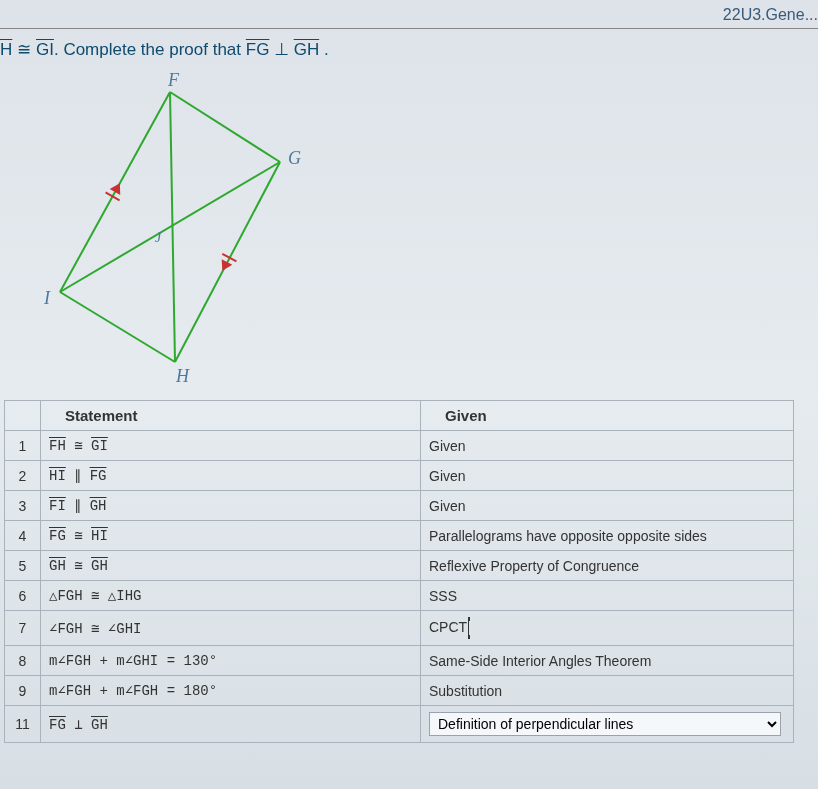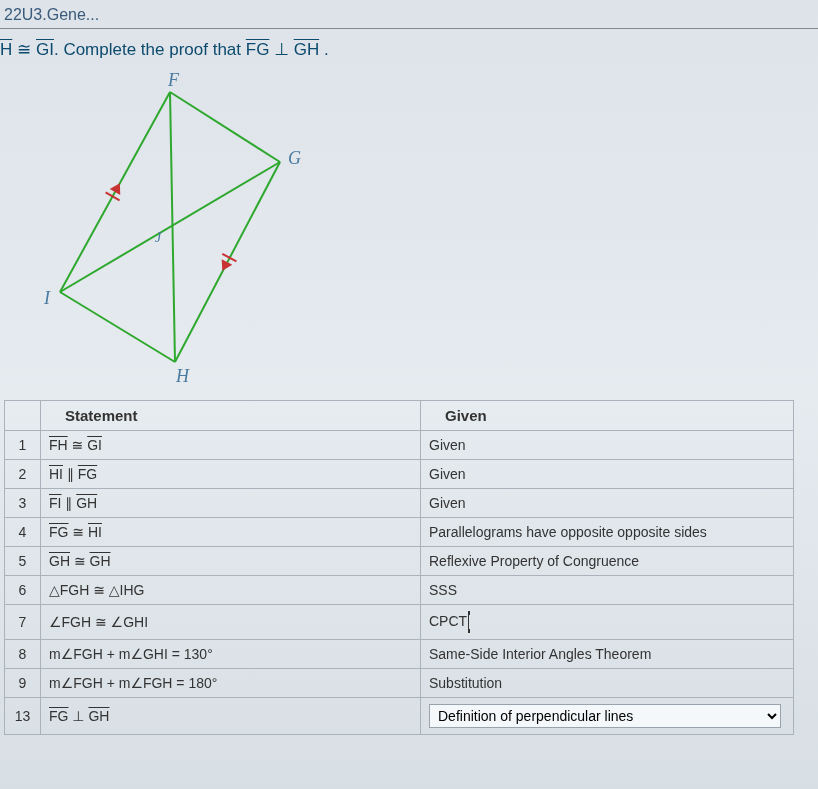--- a/index.html
+++ b/index.html
@@ -11,22 +11,23 @@
     background: linear-gradient(180deg, #dde3e8 0%, #e5ebef 50%, #d8dfe4 100%);
     font-family: Arial, Helvetica, sans-serif;
     color: #333;
     overflow: hidden;
     position: relative;
   }
   .overline { text-decoration: overline; }
   .breadcrumb {
     font-size: 16px;
     color: #3a5a7a;
-    padding: 6px 0 4px 4px;
+    padding: 6px 0 4px 12px;
     font-family: "Comic Sans MS", cursive, sans-serif;
+    text-align: right;
   }
   .divider {
     border-top: 1px solid #888;
     margin: 0 0 6px 0;
   }
   .question {
     font-size: 17px;
     color: #0c4a6e;
     padding: 4px 0 4px 0;
   }
@@ -62,21 +63,21 @@
     background: rgba(255,255,255,0.05);
     font-size: 15px;
     padding-left: 24px;
   }
   table.proof td.num {
     width: 36px;
     text-align: center;
   }
   table.proof td.stmt {
     width: 380px;
-    font-family: Liberation Sans, sans-serif;
+    font-family: Liberation Mono, monospace;
   }
   .cursor-i {
     display:inline-block;
     width:1px;
     height:14px;
     border-left:1px solid #333;
     border-top:4px solid #333;
     border-bottom:4px solid #333;
     vertical-align:middle;
     margin-left:1px;
@@ -182,18 +183,18 @@
         <td class="num">8</td>
         <td class="stmt">m∠FGH + m∠GHI = 130°</td>
         <td>Same-Side Interior Angles Theorem</td>
       </tr>
       <tr>
         <td class="num">9</td>
         <td class="stmt">m∠FGH + m∠FGH = 180°</td>
         <td>Substitution</td>
       </tr>
       <tr>
-        <td class="num">13</td>
+        <td class="num">11</td>
         <td class="stmt"><span class="overline">FG</span> ⊥ <span class="overline">GH</span></td>
         <td><select class="reason-select"><option>Definition of perpendicular lines</option></select></td>
       </tr>
     </tbody>
 </table>
 
 </body></html>

